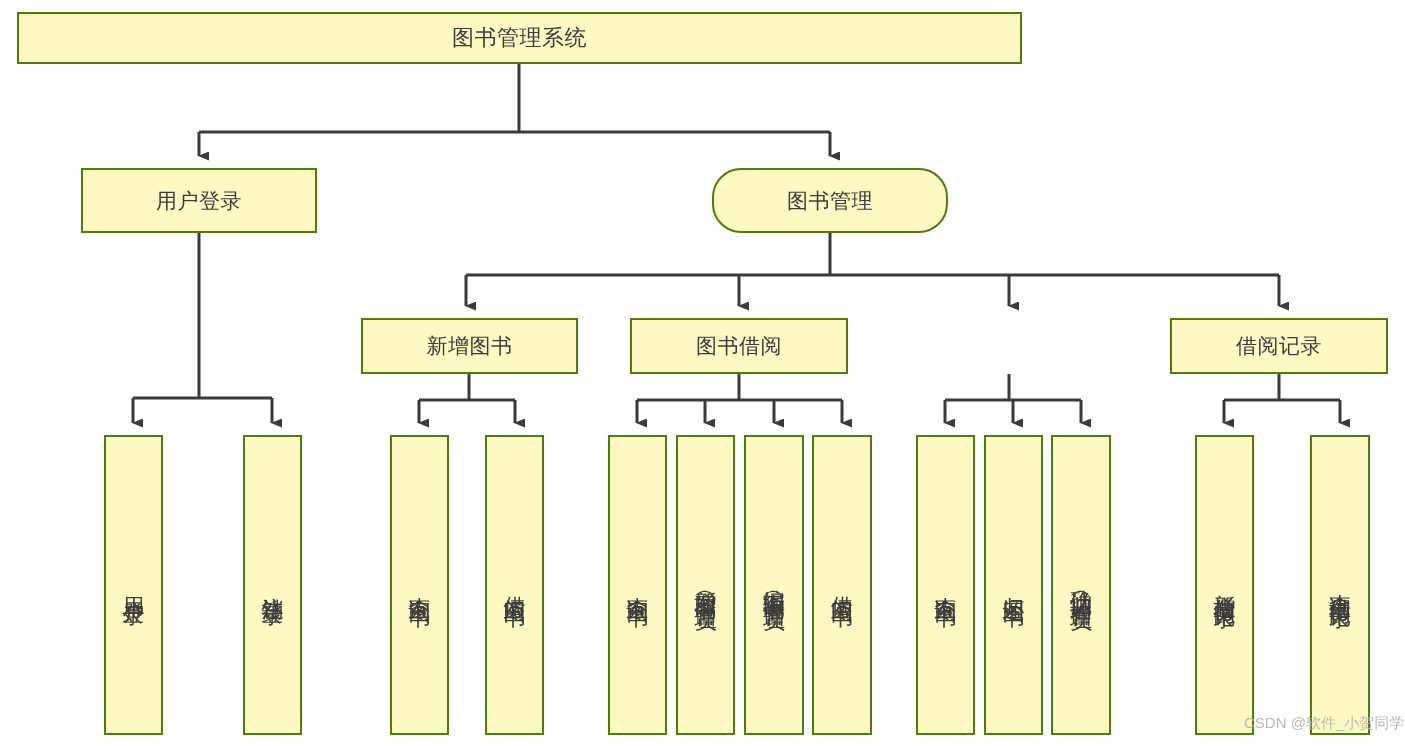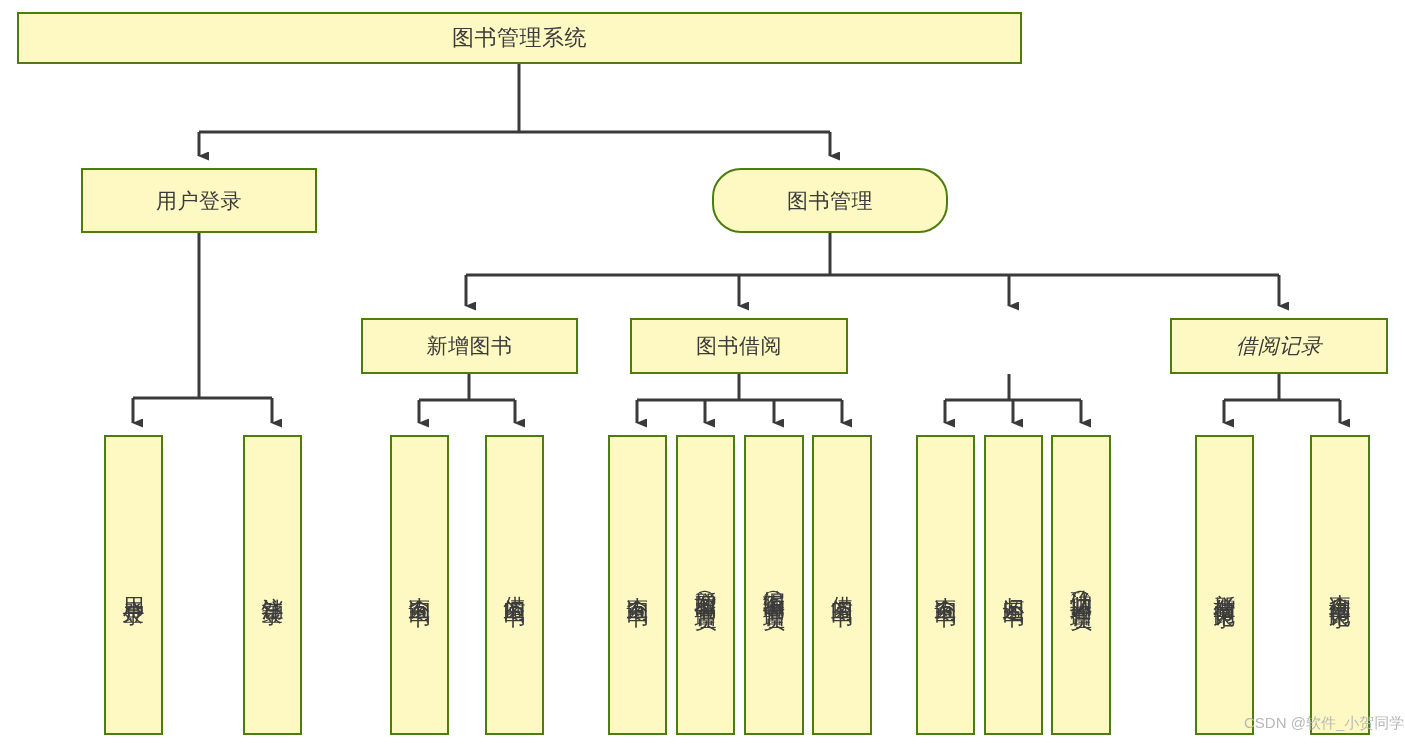--- a/index.html
+++ b/index.html
@@ -140,21 +140,21 @@
   <div class="node horiz" style="left:712px; top:168px; width:236px; height:65px;border-radius:29px;">
     <span class="label">图书管理</span>
   </div>
 
   <div class="node horiz" style="left:361px; top:318px; width:217px; height:56px;">
     <span class="label">新增图书</span>
   </div>
   <div class="node horiz" style="left:630px; top:318px; width:218px; height:56px;justify-content:center;">
     <span class="label">图书借阅</span>
   </div>
-  <div class="node horiz" style="left:1170px; top:318px; width:218px; height:56px;font-style:italic;">
+  <div class="node horiz" style="left:1170px; top:318px; width:218px; height:56px;">
     <span class="label">借阅记录</span>
   </div>
 
   <div class="node vert" style="left:104px; top:435px; width:59px; height:300px;">
     <span class="label">用户登录</span>
   </div>
   <div class="node vert" style="left:243px; top:435px; width:59px; height:300px;">
     <span class="label">注销登录</span>
   </div>
 

